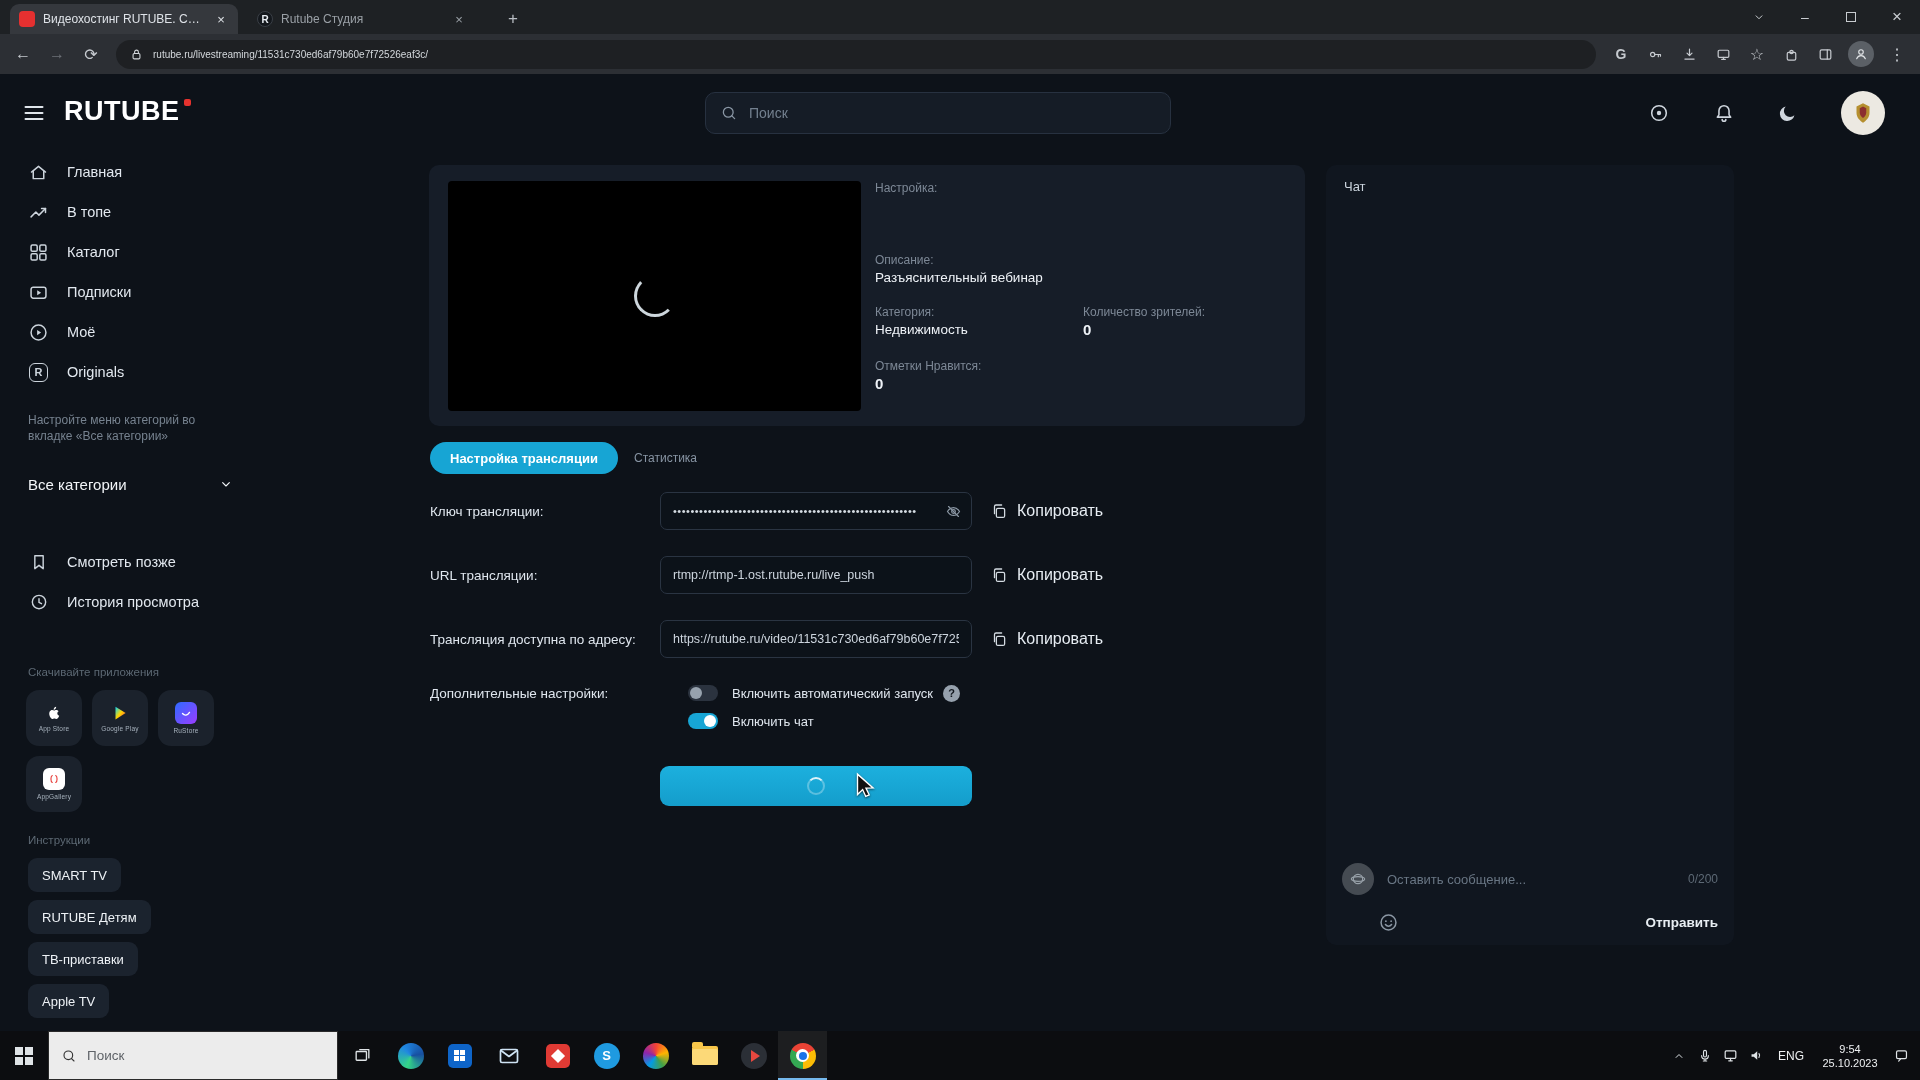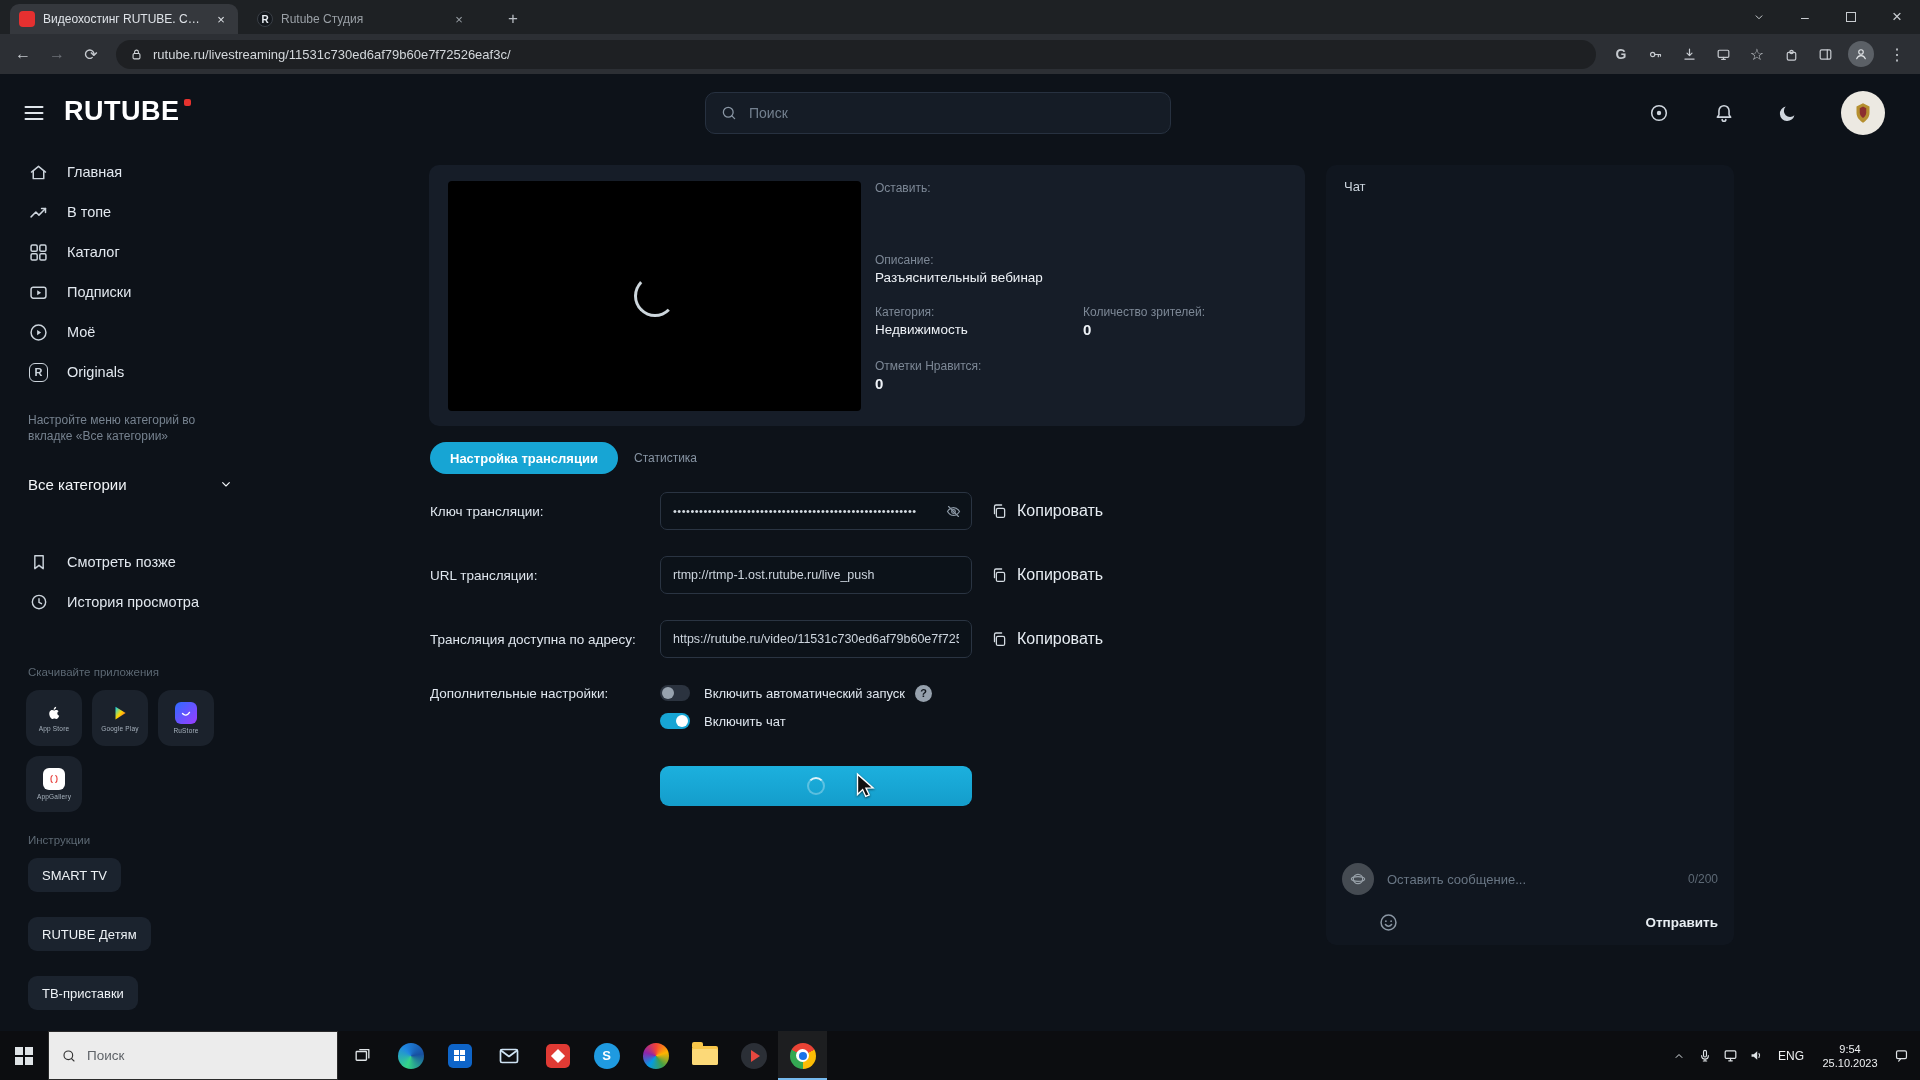--- a/index.html
+++ b/index.html
@@ -19,21 +19,21 @@
   .btab-title{flex:1;white-space:nowrap;overflow:hidden;text-overflow:ellipsis}
   .btab-close{width:16px;height:16px;border-radius:50%;display:flex;align-items:center;justify-content:center;font-size:13px;flex:none}
   .newtab{position:absolute;left:500px;top:6px;width:26px;height:26px;border-radius:50%;display:flex;align-items:center;justify-content:center;color:#b9bec4;font-size:17px}
   .winctl{position:absolute;right:0;top:0;height:34px;display:flex;align-items:stretch}
   .wbtn{width:46px;display:flex;align-items:center;justify-content:center;color:#c8ccd0;font-size:14px}
   .maxbox{width:10px;height:10px;border:1.3px solid #c8ccd0}
 
   .toolbar{position:absolute;left:0;top:34px;width:1920px;height:40px;background:#2c2f34;display:flex;align-items:center;padding:0 8px;gap:4px}
   .tbtn{width:30px;height:30px;border-radius:50%;display:flex;align-items:center;justify-content:center;color:#c6cacf;font-size:16px;flex:none}
   .tbtn.dim{color:#6d7177}
-  .omnibox{flex:1;height:29px;margin:0 6px;background:#1e2023;border-radius:15px;display:flex;align-items:center;gap:9px;padding:0 13px;font-size:13px;color:#d4d8dc;min-width:0}
+  .omnibox{flex:1;height:29px;margin:0 6px;background:#1e2023;border-radius:15px;display:flex;align-items:center;gap:9px;padding:0 13px;font-size:10px;color:#d4d8dc;min-width:0}
   .omni-url{white-space:nowrap;overflow:hidden}
   .tb-avatar{width:26px;height:26px;border-radius:50%;background:#5b6066;display:flex;align-items:center;justify-content:center;color:#e2e5e8;flex:none;margin:0 4px}
 
   
   .hamb{left:18px;top:97px;width:32px;height:32px;display:flex;align-items:center;justify-content:center;color:#dfe5eb}
   .logo{left:64px;top:96px;display:flex;align-items:flex-start;font-size:27px;font-weight:800;letter-spacing:.5px;color:#fff}
   .logo-dot{width:7px;height:7px;background:#e5322e;border-radius:2px;margin-left:4px;margin-top:3px}
   .h-search{left:705px;top:92px;width:466px;height:42px;background:#151c26;border:1px solid #273140;border-radius:10px;display:flex;align-items:center;gap:11px;padding:0 14px;color:#8a97a5}
   .h-search input{flex:1;background:transparent;border:0;outline:0;color:#dfe6ee;font-size:14px}
   .h-search input::placeholder{color:#73808f}
@@ -48,21 +48,21 @@
   .side-note{margin:20px 28px 0;font-size:12px;line-height:16px;color:#76828f;width:192px}
   .cats{height:44px;margin-top:18px;display:flex;align-items:center;justify-content:space-between;padding:0 26px 0 28px;font-size:15px;color:#f2f5f8}
   .extra{margin-top:36px}
   .sec-label{padding-left:28px;margin-top:44px;font-size:11.5px;color:#5c6873}
   .sec-label.tight{margin-top:22px}
   .apps{padding-left:26px;margin-top:12px;display:flex;flex-wrap:wrap;gap:10px;width:226px}
   .app-tile{width:56px;height:56px;background:#1b222c;border-radius:13px;display:flex;flex-direction:column;align-items:center;justify-content:center;gap:3px}
   .app-cap{font-size:6.5px;color:#a7b2bd;letter-spacing:.2px}
   .rustore{width:22px;height:22px;border-radius:6px;background:linear-gradient(135deg,#2e6bff,#9b3cff);display:flex;align-items:center;justify-content:center}
   .appgal{width:22px;height:22px;border-radius:6px;background:#fff;display:flex;align-items:center;justify-content:center}
-  .instr{padding-left:28px;margin-top:12px;display:flex;flex-wrap:wrap;gap:25px;width:215px}
+  .instr{padding-left:28px;margin-top:12px;display:flex;flex-wrap:wrap;gap:8px;width:215px}
   .pill{height:34px;padding:0 14px;background:#1b232e;border-radius:9px;display:flex;align-items:center;font-size:13px;color:#eef2f6;white-space:nowrap}
   .socials{padding-left:26px;margin-top:14px;display:flex;gap:12px;align-items:center}
   .soc{width:22px;height:22px;display:flex;align-items:center;justify-content:center;font-size:9px;font-weight:bold;color:#fff}
   .soc.vk{background:#2b87ff;border-radius:6px}
   .soc.ok{background:#f2720c;border-radius:50%;font-size:8px}
   .soc.tg{background:#3d9dd4;border-radius:50%}
   .soc.vb{background:#7d8894;border-radius:50%}
   .soc.more{background:#222a33;border-radius:6px;color:#aeb7c0;font-size:13px;font-weight:400}
 
   
@@ -76,21 +76,21 @@
 
   
   .tab-settings{position:absolute;left:430px;top:442px;height:32px;padding:0 20px;border-radius:16px;background:#17a5d4;display:flex;align-items:center;font-size:13px;font-weight:600;color:#fff}
   .tab-stats{position:absolute;left:634px;top:442px;height:32px;display:flex;align-items:center;font-size:12px;color:#8794a3}
   .flabel{position:absolute;left:430px;font-size:13.5px;color:#dfe6ee}
   .finput{position:absolute;left:660px;width:312px;height:38px;background:#0c1219;border:1px solid #2a3442;border-radius:7px;display:flex;align-items:center;padding:0 12px;font-size:12.5px;color:#cdd5de}
   .fkey{font-size:11px;letter-spacing:.5px;white-space:nowrap;overflow:hidden;padding-right:24px;color:#d5dce3}
   .eye{position:absolute;right:9px;top:10px;color:#8b97a4}
   .copy{position:absolute;left:990px;height:38px;display:flex;align-items:center;gap:9px;font-size:16px;color:#e6ecf2}
   .copy svg{color:#d4dbe2}
-  .trow{position:absolute;left:660px;height:20px;display:flex;align-items:center;gap:14px;font-size:13px;color:#dfe6ee}
+  .trow{position:absolute;left:688px;height:20px;display:flex;align-items:center;gap:14px;font-size:13px;color:#dfe6ee}
   .toggle{width:30px;height:16px;border-radius:8px;position:relative;flex:none}
   .toggle .knob{position:absolute;top:2px;width:12px;height:12px;border-radius:50%}
   .toggle.off{background:#2b333f}.toggle.off .knob{left:2px;background:#97a2ae}
   .toggle.on{background:#17a5d4}.toggle.on .knob{right:2px;background:#fff}
   .help{width:17px;height:17px;border-radius:50%;background:#96a1ad;color:#10151c;font-size:11px;font-weight:700;display:flex;align-items:center;justify-content:center;margin-left:-4px}
   .golive{position:absolute;left:660px;top:766px;width:312px;height:40px;border-radius:9px;background:linear-gradient(180deg,#1cb0de,#149dcb);display:flex;align-items:center;justify-content:center}
   .spin-btn{width:18px;height:18px;border-radius:50%;border:2px solid rgba(255,255,255,.3);border-top-color:rgba(255,255,255,.85);animation:spin 1s linear infinite}
   .cursor{position:absolute;left:852px;top:772px;filter:drop-shadow(0 1px 1px rgba(0,0,0,.6))}
 
   
@@ -408,21 +408,21 @@
           </svg>
         </span>
       <span class="soc more">+</span>
     </div>
   </div>
 
   <div class="card">
     <div class="player">
       <div class="spin-big"></div>
     </div>
-    <div class="ilabel" style="left:446px;top:16px">Оставить:</div>
+    <div class="ilabel" style="left:446px;top:16px">Настройка:</div>
     <div class="ilabel" style="left:446px;top:88px">Описание:</div>
     <div class="ival" style="left:446px;top:105px">Разъяснительный вебинар</div>
     <div class="ilabel" style="left:446px;top:140px">Категория:</div>
     <div class="ival" style="left:446px;top:157px">Недвижимость</div>
     <div class="ilabel" style="left:654px;top:140px">Количество зрителей:</div>
     <div class="ival big" style="left:654px;top:156px">0</div>
     <div class="ilabel" style="left:446px;top:194px">Отметки Нравится:</div>
     <div class="ival big" style="left:446px;top:210px">0</div>
   </div>
 

